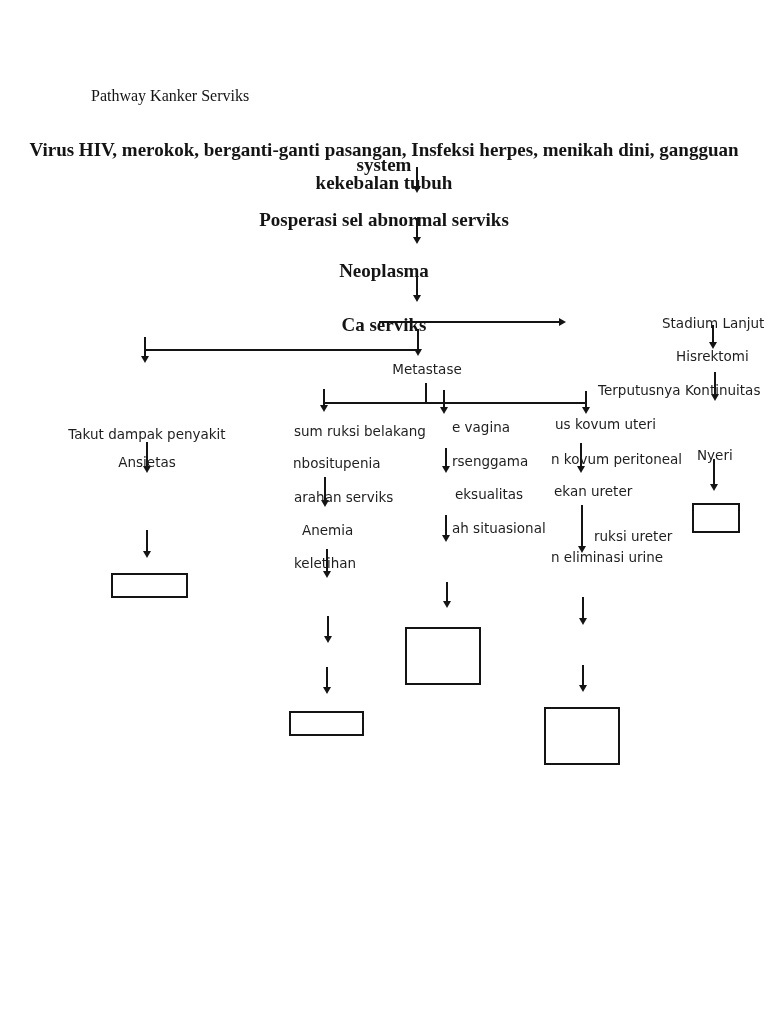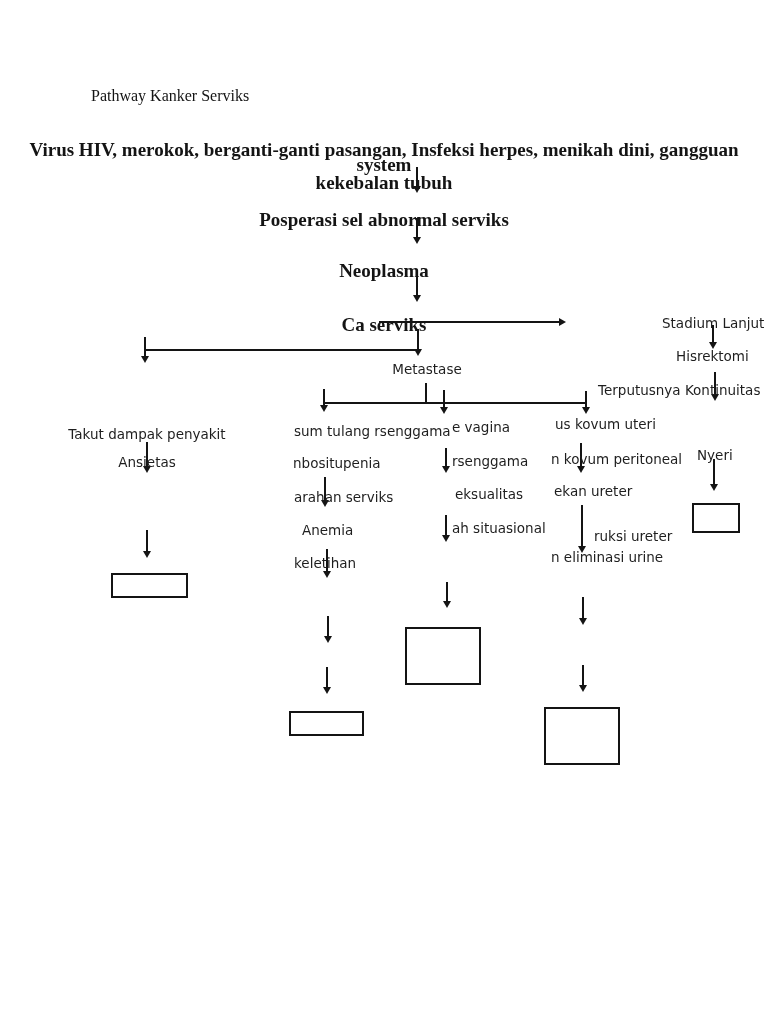--- a/index.html
+++ b/index.html
@@ -105,21 +105,21 @@
   <div class="arr-v" style="left:146px; top:530px; height:21px;"></div>
   <div class="obox" style="left:111px; top:573px; width:77px; height:25px;"></div>
 
   <div class="t-sans ctr" style="left:427px; top:362px;">Metastase</div>
   <div class="vline" style="left:425px; top:383px; height:20px;"></div>
   <div class="hline" style="left:323px; top:402px; width:263px;"></div>
   <div class="arr-v" style="left:323px; top:389px; height:16px;"></div>
   <div class="arr-v" style="left:443px; top:390px; height:17px;"></div>
   <div class="arr-v" style="left:585px; top:391px; height:16px;"></div>
 
-  <div class="t-sans" style="left:294px; top:424px;">sum tulang rsenggama</div>
+  <div class="t-sans" style="left:294px; top:424px;">sum ruksi belakang</div>
   <div class="t-sans" style="left:293px; top:456px;">nbositupenia</div>
   <div class="arr-v" style="left:324px; top:477px; height:23px;"></div>
   <div class="t-sans" style="left:294px; top:490px;">arahan serviks</div>
   <div class="t-sans" style="left:302px; top:523px;">Anemia</div>
   <div class="arr-v" style="left:326px; top:549px; height:22px;"></div>
   <div class="t-sans" style="left:294px; top:556px;">keletihan</div>
   <div class="arr-v" style="left:327px; top:616px; height:20px;"></div>
   <div class="arr-v" style="left:326px; top:667px; height:20px;"></div>
   <div class="obox" style="left:289px; top:711px; width:75px; height:25px;"></div>
 

